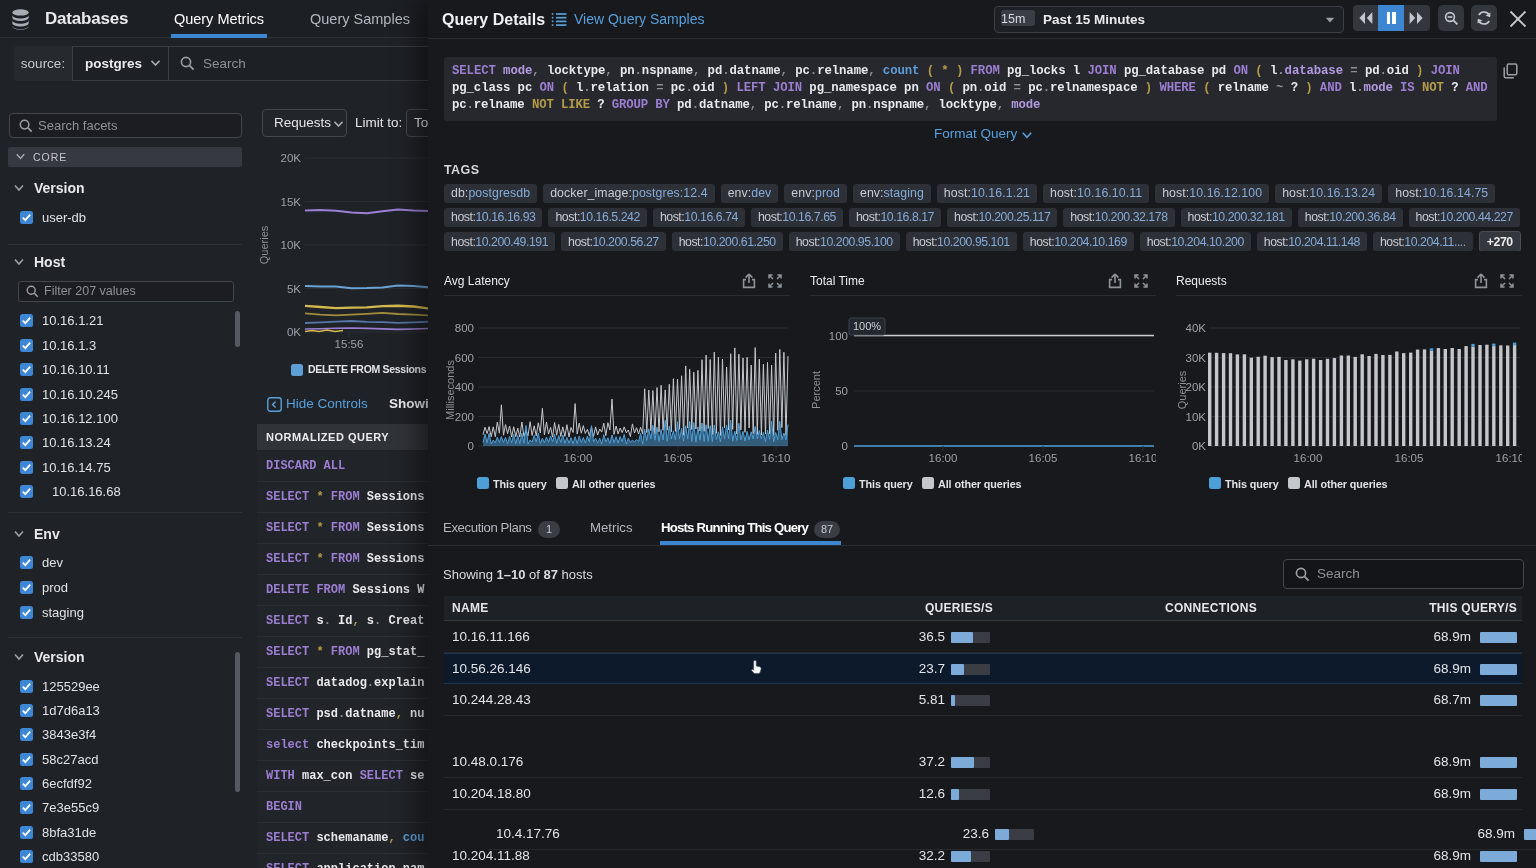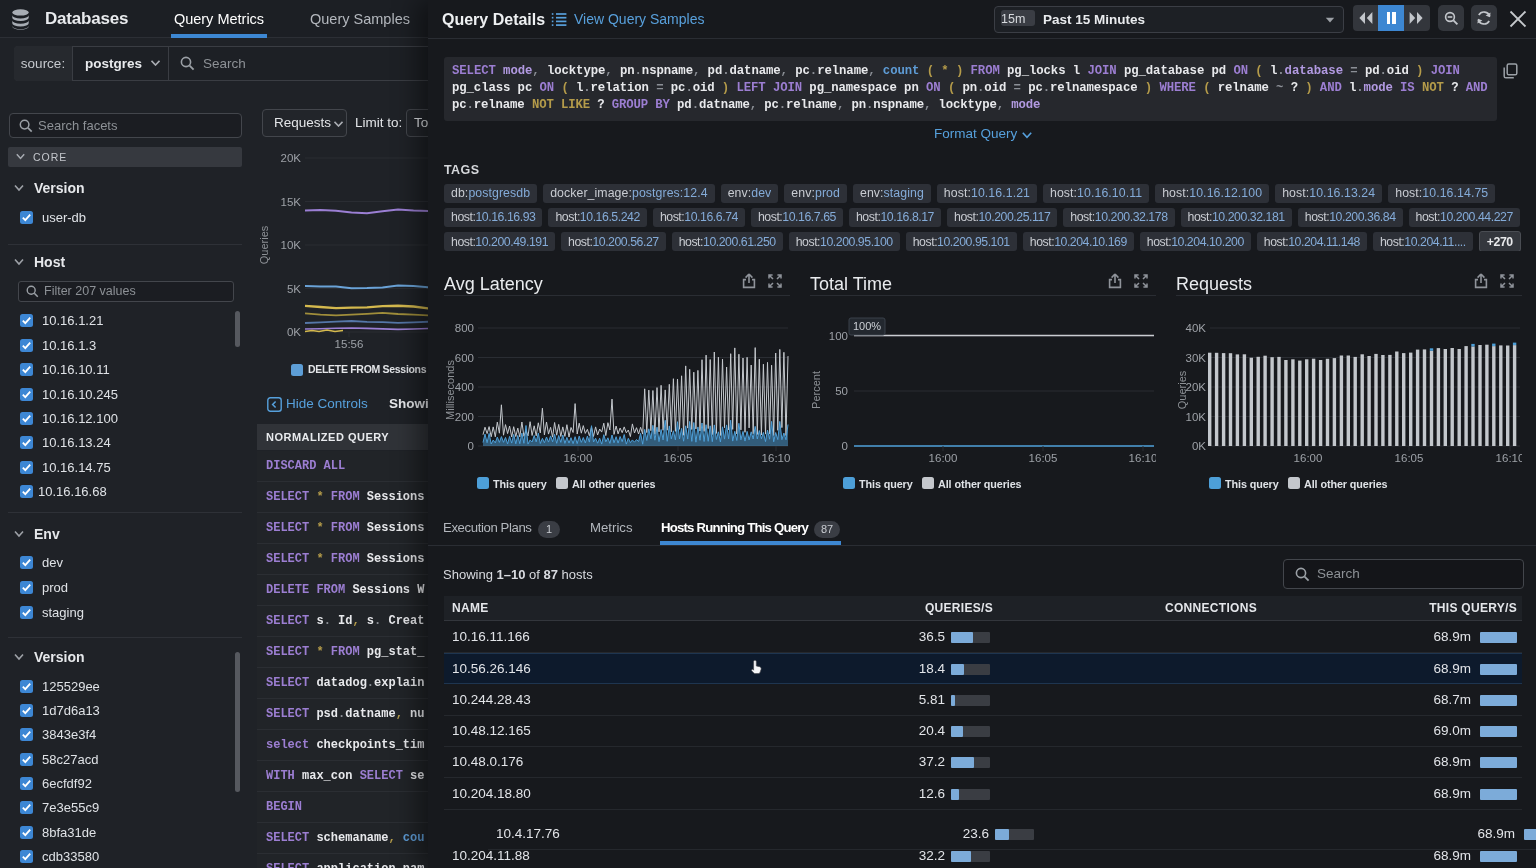--- a/index.html
+++ b/index.html
@@ -15,21 +15,21 @@
 .chk{width:13px;height:13px;border-radius:2.5px;background:#3d87d4;position:absolute}
 .chk svg{position:absolute;left:1px;top:1px}
 .divl{position:absolute;left:8px;width:234px;height:1px;background:#2e3137}
 .sechdr{position:absolute;font-size:14px;font-weight:bold;color:#e6e8eb}
 .fitem{position:absolute;font-size:13px;color:#dfe2e6}
 .inputbox{position:absolute;border:1px solid #43464c;border-radius:4px;background:rgba(0,0,0,0.12)}
 .ph{color:#8d9196}
 .tagchip{display:inline-block;background:#2d3037;border-radius:3px;padding:2.5px 7px;margin-right:6px;
 font-size:12.3px;color:#c9ccd2;white-space:nowrap}
 .tagchip b{font-weight:normal;color:#84abd8}
-.ctitle{position:absolute;font-size:18px;color:#e9ebee}
+.ctitle{position:absolute;font-size:12px;color:#e9ebee}
 .legsq{position:absolute;width:12px;height:12px;border-radius:2.5px}
 .legtx{position:absolute;font-size:10.8px;letter-spacing:-0.1px;color:#dfe2e6}
 .tabtx{position:absolute;top:520px;font-size:13.2px;color:#b3b7bd}
 .badge{position:absolute;top:521px;height:17px;border-radius:9px;background:#3a3d44;color:#c9ccd1;
 font-size:11px;line-height:17px;text-align:center}
 .hdrcell{position:absolute;top:0;font-size:12px;font-weight:bold;color:#e4e6ea;letter-spacing:.3px;line-height:25px}
 .trow{position:absolute;left:444px;width:1078px;height:31.3px;border-bottom:1px solid #25282d}
 .tname{position:absolute;left:8px;top:0;line-height:30px;font-size:13.5px;color:#e2e4e8}
 .tval{position:absolute;top:0;line-height:30px;font-size:13.5px;color:#e2e4e8;text-align:right}
 .bartrack{position:absolute;top:10px;height:11px;background:#3a3d43;border-radius:1px}
@@ -135,21 +135,21 @@
       <svg width="11" height="11" viewBox="0 0 11 11">
         <path d="M1.8 5.6 L4.3 8.1 L9.2 2.6" fill="none" stroke="#fff" stroke-width="1.8"></path>
       </svg>
     </div>
     <div class="fitem" style="left:42px;top:460px">10.16.14.75</div>
 <div class="chk" style="left:20px;top:485px">
       <svg width="11" height="11" viewBox="0 0 11 11">
         <path d="M1.8 5.6 L4.3 8.1 L9.2 2.6" fill="none" stroke="#fff" stroke-width="1.8"></path>
       </svg>
     </div>
-    <div class="fitem" style="left:38px;top:484px">10.16.16.68</div>
+    <div class="fitem" style="left:52px;top:484px">10.16.16.68</div>
 <div class="abs" style="left:235px;top:311px;width:5px;height:36px;background:#56595f;border-radius:3px"></div>
 <div class="divl" style="top:512px"></div>
 <svg class="abs" style="left:14px;top:530px" width="10" height="8" viewBox="0 0 10 8">
       <path d="M1 1.5 L5 6 L9 1.5" fill="none" stroke="#9da1a7" stroke-width="1.6"></path>
     </svg>
     <div class="sechdr" style="left:34px;top:526px">Env</div>
 <div class="chk" style="left:20px;top:556px">
       <svg width="11" height="11" viewBox="0 0 11 11">
         <path d="M1.8 5.6 L4.3 8.1 L9.2 2.6" fill="none" stroke="#fff" stroke-width="1.8"></path>
       </svg>
@@ -562,42 +562,34 @@
     <div class="trow" style="top:622.0px;">
       <div class="tname">10.16.11.166</div>
       <div class="tval" style="left:380px;width:121px">36.5</div>
       <div class="bartrack" style="left:507px;width:39px"></div>
       <div class="barfill" style="left:507px;width:22px"></div>
       <div class="tval" style="left:906px;width:121px">68.9m</div>
       <div class="barfill" style="left:1036px;width:37px"></div>
     </div>
     <div class="trow" style="top:653.3px;background:#0d1a2c;border-top:1px solid #1e3550;border-bottom:1px solid #1e3550;height:30.3px;">
       <div class="tname">10.56.26.146</div>
-      <div class="tval" style="left:380px;width:121px">18.4</div>
+      <div class="tval" style="left:380px;width:121px">23.7</div>
       <div class="bartrack" style="left:507px;width:39px"></div>
       <div class="barfill" style="left:507px;width:13px"></div>
       <div class="tval" style="left:906px;width:121px">68.9m</div>
       <div class="barfill" style="left:1036px;width:37px"></div>
     </div>
     <div class="trow" style="top:684.6px;">
       <div class="tname">10.244.28.43</div>
       <div class="tval" style="left:380px;width:121px">5.81</div>
       <div class="bartrack" style="left:507px;width:39px"></div>
       <div class="barfill" style="left:507px;width:4px"></div>
       <div class="tval" style="left:906px;width:121px">68.7m</div>
       <div class="barfill" style="left:1036px;width:37px"></div>
     </div>
-    <div class="trow" style="top:715.9px;">
-      <div class="tname">10.48.12.165</div>
-      <div class="tval" style="left:380px;width:121px">20.4</div>
-      <div class="bartrack" style="left:507px;width:39px"></div>
-      <div class="barfill" style="left:507px;width:12px"></div>
-      <div class="tval" style="left:906px;width:121px">69.0m</div>
-      <div class="barfill" style="left:1036px;width:37px"></div>
-    </div>
     <div class="trow" style="top:747.2px;">
       <div class="tname">10.48.0.176</div>
       <div class="tval" style="left:380px;width:121px">37.2</div>
       <div class="bartrack" style="left:507px;width:39px"></div>
       <div class="barfill" style="left:507px;width:22.5px"></div>
       <div class="tval" style="left:906px;width:121px">68.9m</div>
       <div class="barfill" style="left:1036px;width:37px"></div>
     </div>
     <div class="trow" style="top:778.5px;">
       <div class="tname">10.204.18.80</div>

